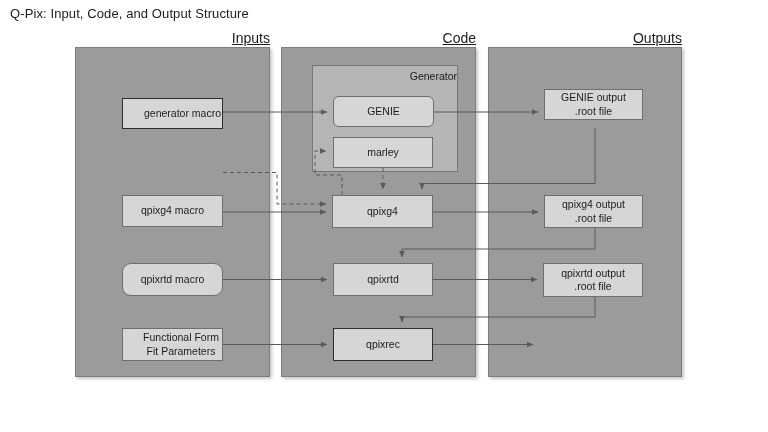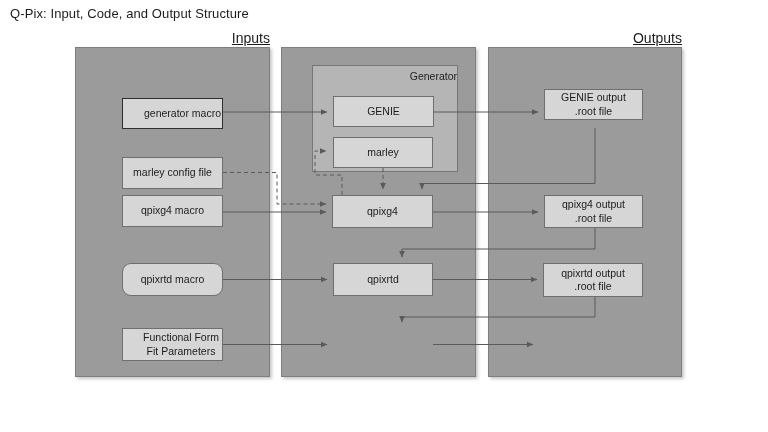--- a/index.html
+++ b/index.html
@@ -43,20 +43,21 @@
   svg.wires{position:absolute;left:0;top:0;width:768px;height:432px;pointer-events:none;}
 </style>
 </head>
 <body>
 
 <div class="slide" style="--panel: #9b9b9b; --group: #b5b5b5; --node-fill: #d6d6d6; --node-border: #6f6f6f; --node-border-hl: #2e2e2e; --line: #5a5a5a;">
 
   <div class="title">Q-Pix: Input, Code, and Output Structure</div>
 
   <div class="col-header" style="left:75px;width:195px;">Inputs</div>
+  <div class="col-header" style="left:281px;width:195px;">Code</div>
   <div class="col-header" style="left:488px;width:194px;">Outputs</div>
 
   <div class="panel" style="left:75px;top:47px;width:195px;height:330px;"></div>
   <div class="panel" style="left:281px;top:47px;width:195px;height:330px;"></div>
   <div class="panel" style="left:488px;top:47px;width:194px;height:330px;"></div>
 
   <div class="group" style="left:312px;top:65px;width:146px;height:107px;">
     <div class="group-label">Generator</div>
   </div>
 
@@ -82,30 +83,30 @@
       <path d="M595,228 V249 H402 V257" marker-end="url(#arr)"></path>
       <path d="M595,297 V317 H402 V322" marker-end="url(#arr)"></path>
 
       <path d="M223,172.5 H277 V204 H326" stroke-dasharray="4 3" marker-end="url(#arr)"></path>
       <path d="M342,195 V175 H315 V151 H326" stroke-dasharray="4 3" marker-end="url(#arr)"></path>
       <path d="M383,168 V189" stroke-dasharray="4 3" marker-end="url(#arr)"></path>
     </g>
   </svg>
 
   <div class="node hl" style="left:122px;top:98px;width:101px;height:31px;padding-left:20px;">generator macro</div>
-  <div class="node" style="left:122px;top:157px;width:101px;height:32px;">marley config file</div>
   <div class="node" style="left:122px;top:195px;width:101px;height:32px;">qpixg4 macro</div>
   <div class="node" style="left:122px;top:263px;width:101px;height:33px;border-radius:9px;">qpixrtd macro</div>
   <div class="node" style="left:122px;top:328px;width:101px;height:33px;padding-left:17px;">Functional Form
 Fit Parameters</div>
 
-  <div class="node" style="left:333px;top:96px;width:101px;height:31px;">GENIE</div>
+  <div class="node" style="left:333px;top:96px;width:101px;height:31px;border-radius:6px;">GENIE</div>
   <div class="node" style="left:333px;top:137px;width:100px;height:31px;">marley</div>
   <div class="node" style="left:332px;top:195px;width:101px;height:33px;">qpixg4</div>
   <div class="node" style="left:333px;top:263px;width:100px;height:33px;">qpixrtd</div>
+  <div class="node hl" style="left:333px;top:328px;width:100px;height:33px;">qpixrec</div>
 
   <div class="node" style="left:544px;top:89px;width:99px;height:31px;">GENIE output
 .root file</div>
   <div class="node" style="left:544px;top:195px;width:99px;height:33px;">qpixg4 output
 .root file</div>
   <div class="node" style="left:543px;top:263px;width:100px;height:34px;">qpixrtd output
 .root file</div>
 
 </div>
 

